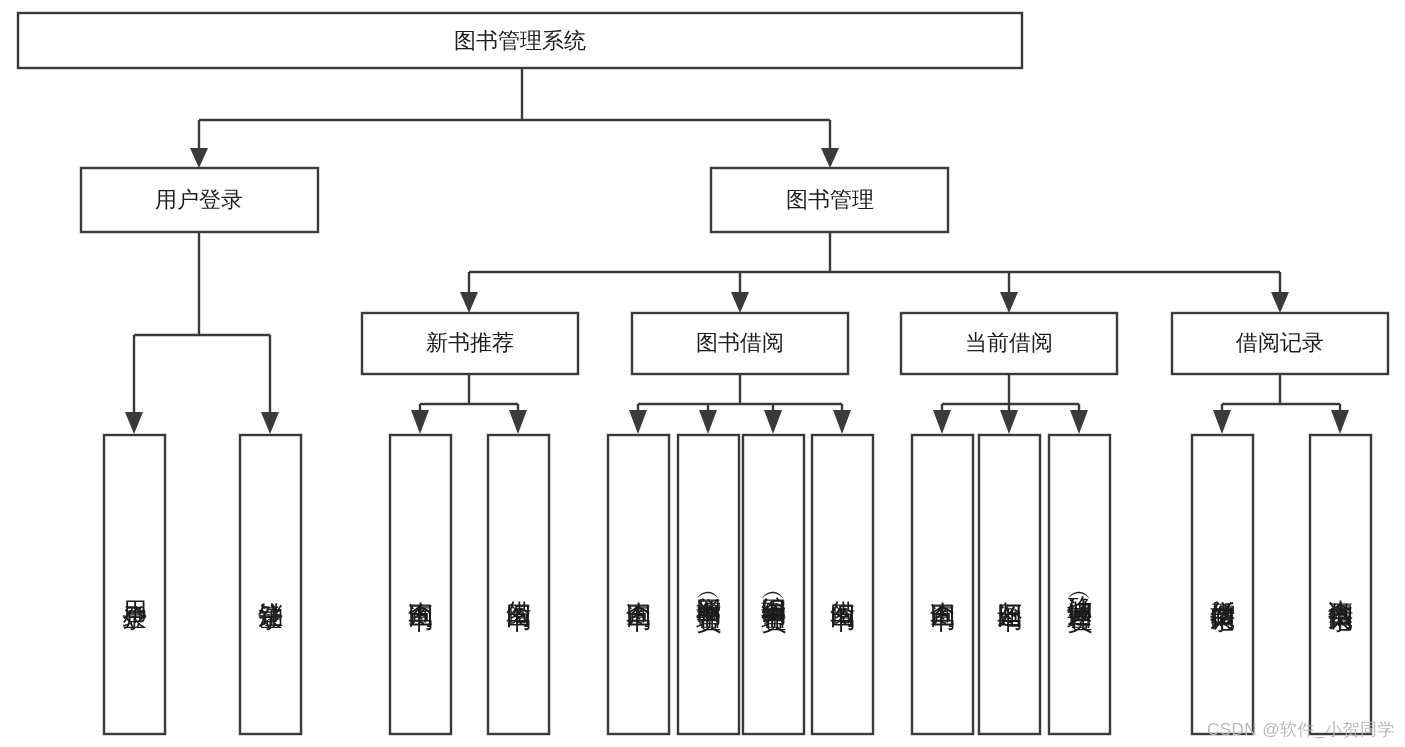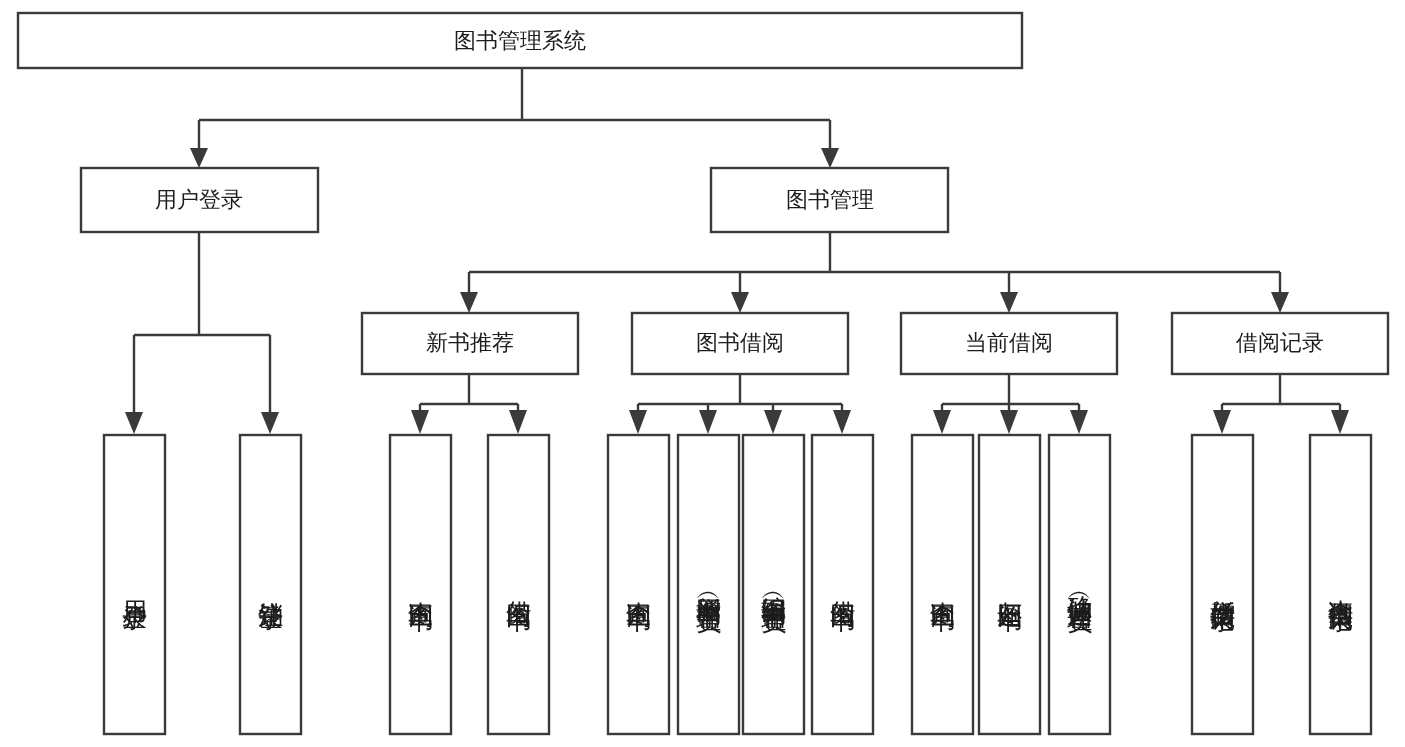--- a/index.html
+++ b/index.html
@@ -249,13 +249,14 @@
     <span class="leaf-label">确认归还（管理员）</span>
   </div>
 
   <div class="leaf-label-wrap" style="left:1192px; top:435px; width:61px; height:299px;">
     <span class="leaf-label">新增借阅记录</span>
   </div>
   <div class="leaf-label-wrap" style="left:1310px; top:435px; width:61px; height:299px;">
     <span class="leaf-label">查询借阅记录</span>
   </div>
 
+  <div class="watermark">CSDN @软件_小贺同学</div>
 </div>
 
 </body></html>

